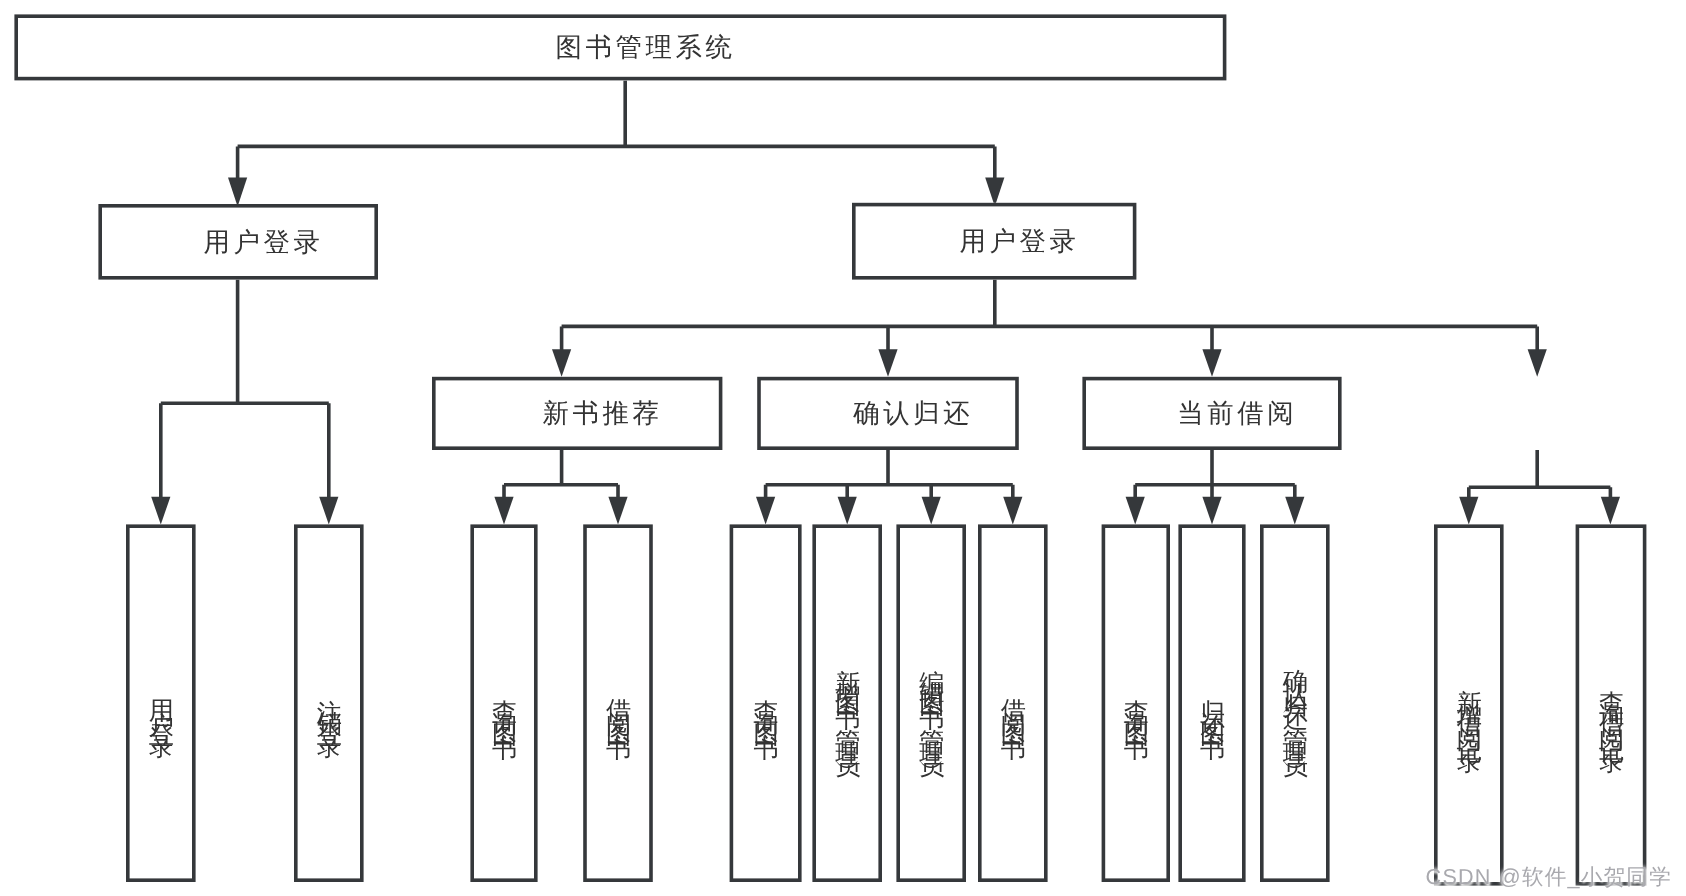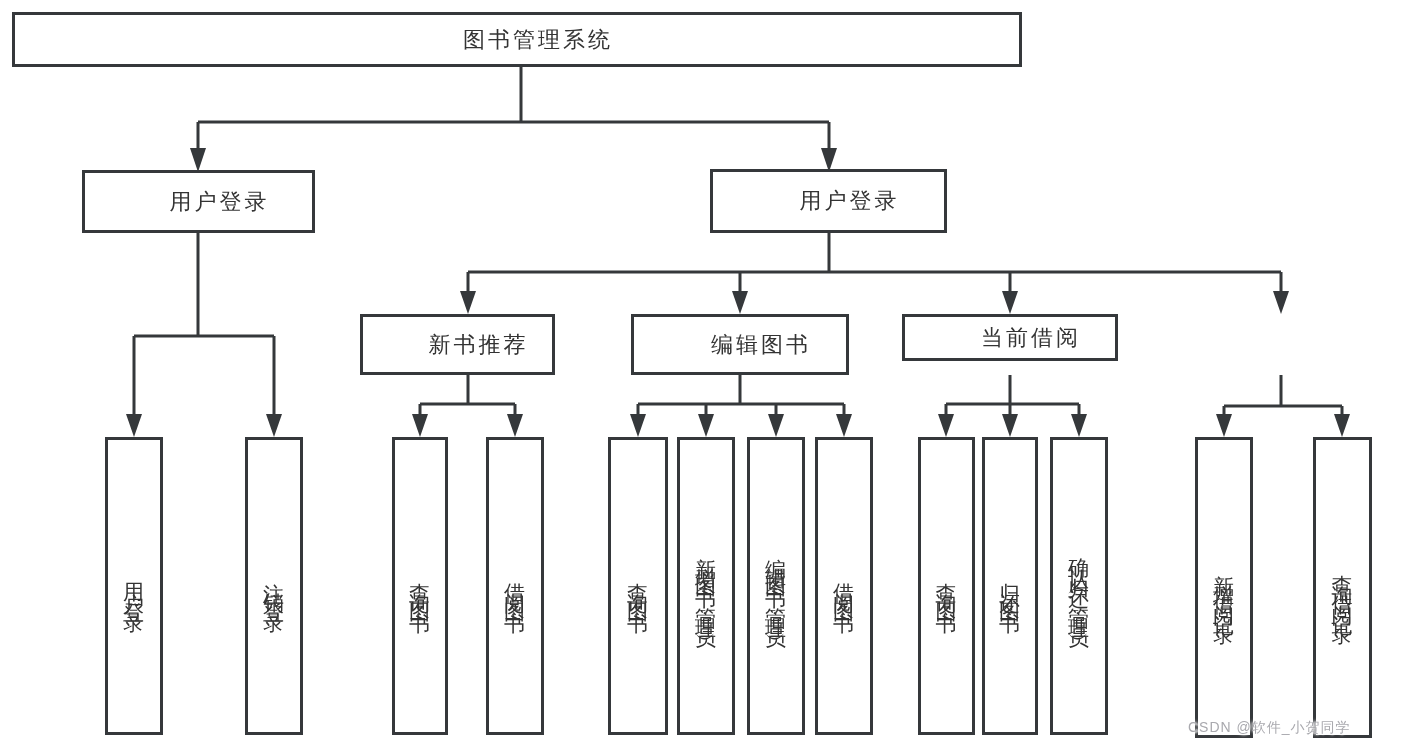--- a/index.html
+++ b/index.html
@@ -45,21 +45,21 @@
     writing-mode: vertical-rl;
     text-orientation: mixed;
     letter-spacing: 10px;
     line-height: 1;
     white-space: nowrap;
   }
   .watermark {
     position: absolute;
     left: 1188px;
     top: 719px;
-    font-size: 14px;
+    font-size: 18px;
     letter-spacing: 1px;
     color: #a9a9ae;
     text-shadow: 0 0 3px #ffffff, 0 0 4px #ffffff, 1px 1px 2px #ffffff;
     z-index: 5;
     white-space: nowrap;
   }
 </style>
 </head>
 <body>
 
@@ -119,27 +119,27 @@
     <span class="label">图书管理系统</span>
   </div>
 
   <div class="node h-node" style="left:82px; top:170px; width:233px; height:63px;">
     <span class="label">用户登录</span>
   </div>
   <div class="node h-node" style="left:710px; top:169px; width:237px; height:64px;">
     <span class="label">用户登录</span>
   </div>
 
-  <div class="node h-node" style="left:360px; top:314px; width:195px; height:61px;">
+  <div class="node h-node" style="left:360px; top:314px; width:242px; height:61px;">
     <span class="label">新书推荐</span>
   </div>
   <div class="node h-node" style="left:631px; top:314px; width:218px; height:61px;">
-    <span class="label">编辑图书</span>
+    <span class="label">确认归还</span>
   </div>
-  <div class="node h-node" style="left:902px; top:314px; width:216px; height:47px;">
+  <div class="node h-node" style="left:902px; top:314px; width:216px; height:61px;">
     <span class="label">当前借阅</span>
   </div>
 
   <div class="node v-node" style="left:105px; top:437px; width:58px; height:298px;">
     <span class="label">用户登录</span>
   </div>
   <div class="node v-node" style="left:245px; top:437px; width:58px; height:298px;">
     <span class="label">注销登录</span>
   </div>
 

